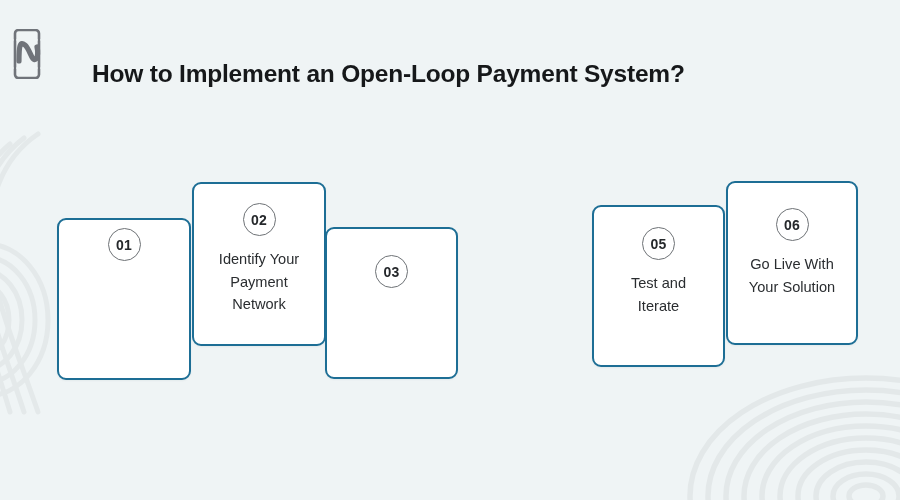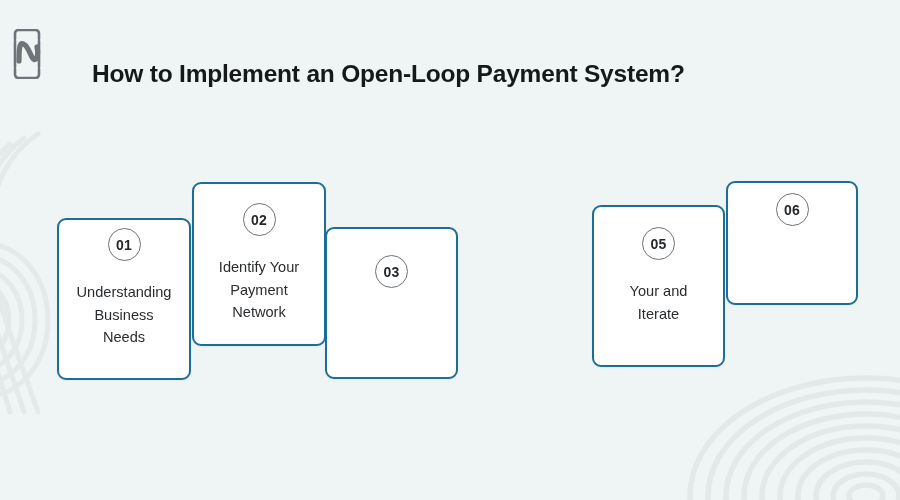--- a/index.html
+++ b/index.html
@@ -98,37 +98,37 @@
     display: flex;
     align-items: center;
     justify-content: center;
     font-size: 14px;
     font-weight: bold;
     color: #25282b;
     letter-spacing: 0.1px;
     background: #ffffff;
   }
   .step-label {
-    margin-top: 20px;
+    margin-top: 12px;
     font-size: 14.6px;
     line-height: 1.55;
     color: #2a2d30;
     text-align: center;
     font-weight: normal;
     padding: 0 8px;
     white-space: pre-line;
   }
 
   
   #step-card-1 { left: 57px;  top: 218px; width: 134px; height: 162px; padding-top: 8px; }
   #step-card-2 { left: 192px; top: 182px; width: 134px; height: 164px; padding-top: 19px; }
   #step-card-3 { left: 325px; top: 227px; width: 133px; height: 152px; padding-top: 26px; }
   #step-card-4 { left: 458px; top: 181px; width: 134px; height: 164px; padding-top: 19px; }
   #step-card-5 { left: 592px; top: 205px; width: 133px; height: 162px; padding-top: 20px; }
-  #step-card-6 { left: 726px; top: 181px; width: 132px; height: 124px; padding-top: 10px; }
+  #step-card-6 { left: 726px; top: 181px; width: 132px; height: 164px; padding-top: 25px; }
 </style>
 </head>
 <body>
 
 <div id="canvas">
 
   <svg id="fingerprint-left" class="fingerprint" viewBox="0 0 190 290">
     <g fill="none" stroke="#e4e9ea" stroke-width="5" stroke-linecap="round">
       <path d="M96 6 C 60 30, 44 74, 48 122 C 52 170, 74 220, 96 284"></path>
       <path d="M82 10 C 48 36, 33 78, 37 124 C 41 172, 62 222, 82 284"></path>
@@ -172,41 +172,40 @@
       <path d="M7 32 C 7 16, 8 12, 13 16 C 18 20, 20 34, 24 30 C 26 28, 26 22, 25 18" fill="none" stroke="#70747a" stroke-width="5.2" stroke-linecap="round" stroke-linejoin="round"></path>
     </svg>
 
     <div id="page-title">How to Implement an Open-Loop Payment System?</div>
   </div>
 
   <div id="steps">
 
     <div class="step-card" id="step-card-1">
       <div class="step-badge">01</div>
-      <div class="step-label">Understanding
-Business
-Needs</div>
     </div>
 
     <div class="step-card" id="step-card-2">
       <div class="step-badge">02</div>
       <div class="step-label">Identify Your
 Payment
 Network</div>
     </div>
 
     <div class="step-card" id="step-card-3">
       <div class="step-badge">03</div>
     </div>
 
 
     <div class="step-card" id="step-card-5">
       <div class="step-badge">05</div>
-      <div class="step-label">Your and
+      <div class="step-label">Test and
 Iterate</div>
     </div>
 
     <div class="step-card" id="step-card-6">
       <div class="step-badge">06</div>
+      <div class="step-label">Go Live With
+Your Solution</div>
     </div>
 
   </div>
 </div>
 
 </body></html>

